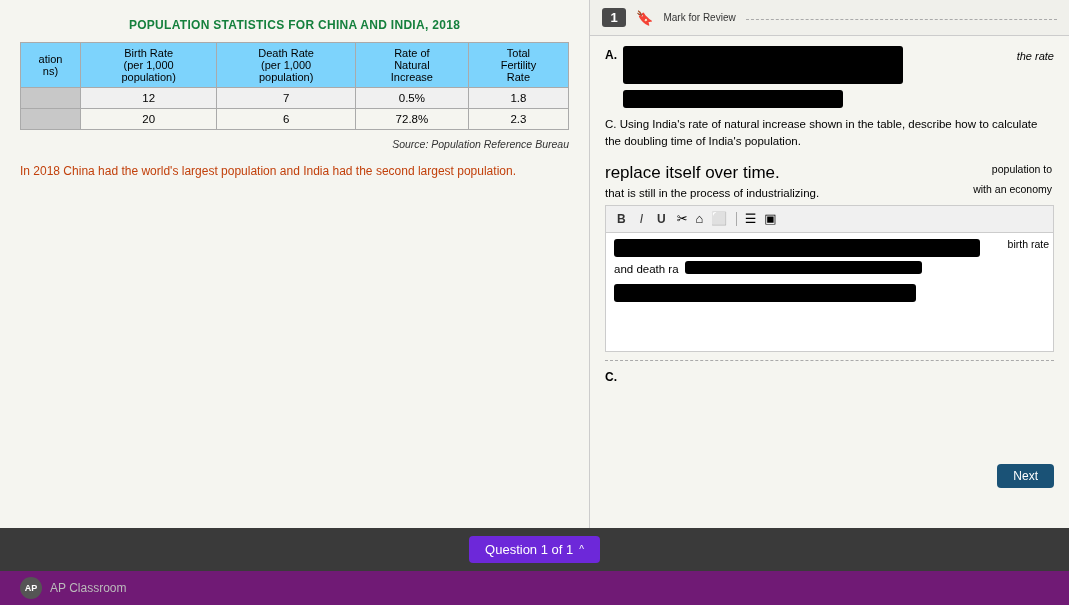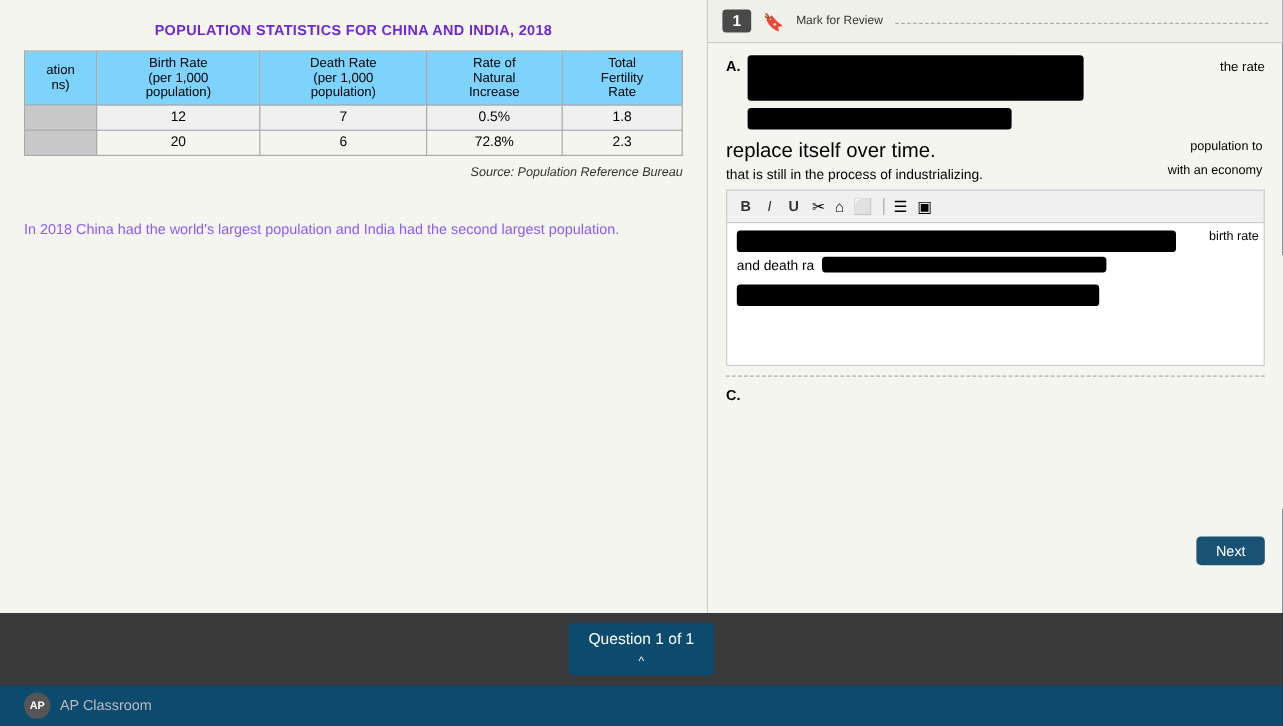--- a/index.html
+++ b/index.html
@@ -36,21 +36,21 @@
       border-right: 1px solid #ccc;
       overflow: hidden;
       position: relative;
     }
 
     .table-title {
       font-weight: bold;
       font-size: 12px;
       text-align: center;
       margin-bottom: 10px;
-      color: #6d28d9;
+      color: #15803d;
       letter-spacing: 0.3px;
     }
 
     .pop-table {
       width: 100%;
       border-collapse: collapse;
       font-size: 11.5px;
       margin-bottom: 8px;
     }
 
@@ -81,23 +81,23 @@
     .source-text {
       font-size: 10.5px;
       color: #333;
       text-align: right;
       margin-bottom: 12px;
       font-style: italic;
     }
 
     .description-text {
       font-size: 12px;
-      color: #8b5cf6;
+      color: #c2410c;
       line-height: 1.5;
-      margin-top: 20px;
+      margin-top: 0;
     }
 
     
     .right-panel {
       background: #f5f5f0;
       flex: 1;
       display: flex;
       flex-direction: column;
       overflow: hidden;
       position: relative;
@@ -217,40 +217,39 @@
     .bottom-bar {
       background: #3a3a3a;
       display: flex;
       align-items: center;
       justify-content: center;
       padding: 8px;
       position: relative;
     }
 
     .question-nav-btn {
-      background: #0c4a6e;
+      background: #6d28d9;
       color: white;
       border: none;
       border-radius: 4px;
       padding: 6px 16px;
       font-size: 13px;
       cursor: pointer;
       display: flex;
       align-items: center;
       gap: 6px;
-      flex-direction: column;
     }
 
     .question-nav-btn .chevron {
       font-size: 10px;
     }
 
     
     .footer {
-      background: #0c4a6e;
+      background: #701a75;
       padding: 6px 20px;
       display: flex;
       align-items: center;
       gap: 10px;
     }
 
     .ap-logo {
       color: #bbb;
       font-size: 12px;
       display: flex;
@@ -343,29 +342,32 @@
       <div class="right-content">
 
         <div style="position:relative; margin-bottom:8px;">
           <div style="display:flex; align-items:flex-start; gap:6px;">
             <span style="font-size:12px; font-weight:bold; color:#000; margin-top:2px;">A.</span>
             <div style="flex:1; position:relative;">
 
               <div style="background:#000; border-radius:3px; width:280px; height:38px; margin-bottom:4px;"></div>
             </div>
             <div style="position:absolute; right:0; top:0;">
-              <span style="font-size:11px; color:#000;">the rate</span>
+              <span style="font-size:11px; color:#000;font-style:italic;">the rate</span>
             </div>
           </div>
 
           <div style="margin-left:18px; margin-top:2px;">
             <div style="background:#000; border-radius:3px; width:220px; height:18px;"></div>
           </div>
         </div>
 
+        <div class="question-section">
+          <div class="question-text">C. Using India's rate of natural increase shown in the table, describe how to calculate the doubling time of India's population.</div>
+        </div>
 
         <div style="position:relative;">
           <div style="position:absolute; right:2px; top:0px; font-size:10.5px; color:#000;text-align:center;">
             <span>population to</span>
           </div>
 
           <div style="font-size:17px; color:#000; margin-bottom:4px;">
             <span>replace itself over time.</span>
           </div>
 

